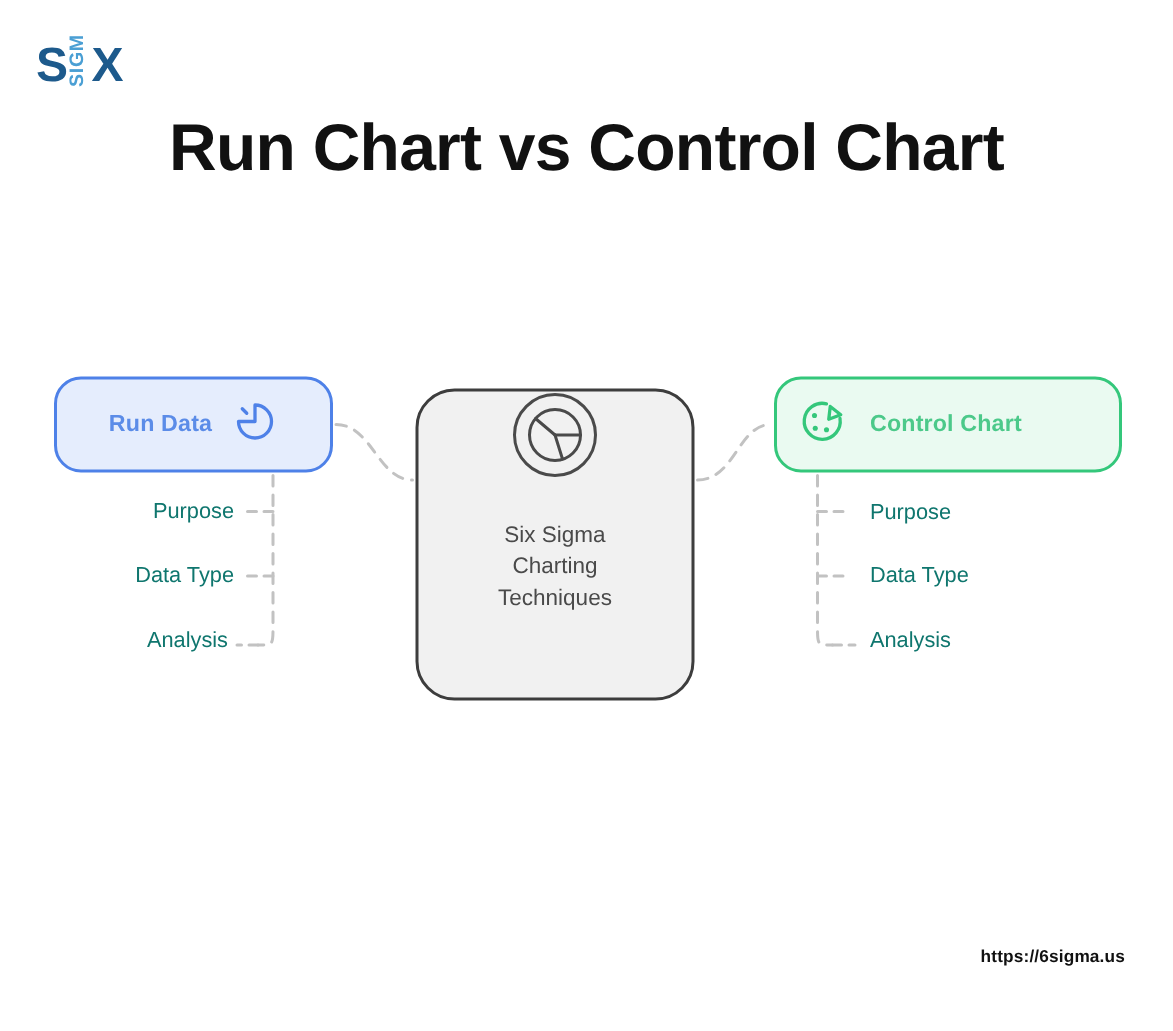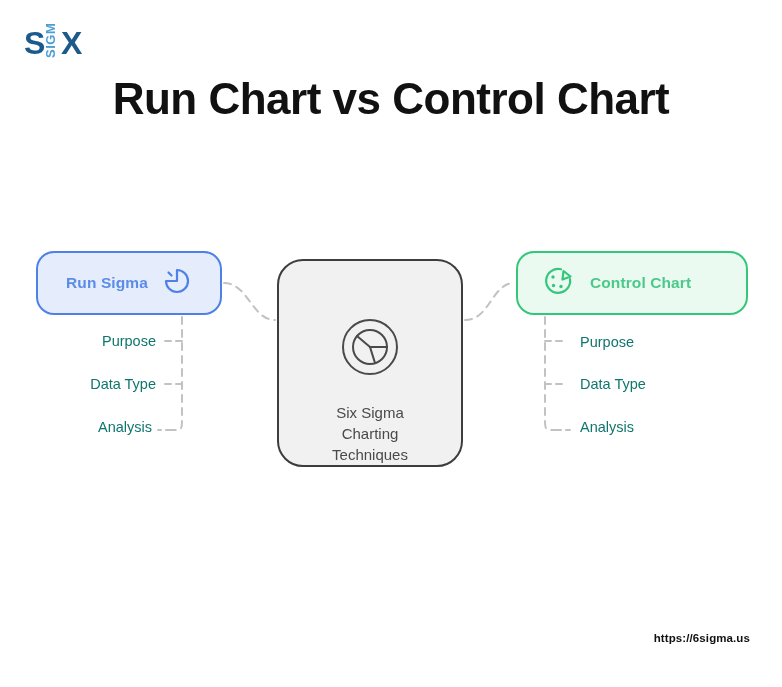--- a/index.html
+++ b/index.html
@@ -83,40 +83,40 @@
   }
 
   #node-control-chart {
     left: 516px;
     top: 251px;
     width: 232px;
     height: 64px;
     background: #eafaf1;
     border: 2px solid #34c77b;
     justify-content: flex-start;
-    padding-left: 24px;
+    padding-left: 14px;
     gap: 16px;
   }
   #node-control-chart .node-label {
     font-size: 15.5px;
     font-weight: 700;
     color: #4cc98a;
     letter-spacing: 0.1px;
   }
 
   #node-center {
     left: 277px;
     top: 259px;
     width: 186px;
     height: 208px;
     background: #f1f1f1;
     border: 2px solid #3d3d3d;
     border-radius: 26px;
     flex-direction: column;
-    justify-content: flex-end;
+    justify-content: flex-start;
     gap: 22px;
   }
   #node-center .center-title {
     font-size: 15px;
     line-height: 21px;
     color: #4a4a4a;
     text-align: center;
     white-space: pre-line;
     font-weight: 400;
   }
@@ -177,21 +177,21 @@
     <path d="M 182 384 L 162 384" fill="none" stroke="#c2c2c2" stroke-width="2" stroke-dasharray="6 5" stroke-linecap="round"></path>
     <path d="M 172 430 L 158 430" fill="none" stroke="#c2c2c2" stroke-width="2" stroke-dasharray="6 5" stroke-linecap="round"></path>
 
     <path d="M 545 317 L 545 418 C 545 430, 545 430, 555 430" fill="none" stroke="#c2c2c2" stroke-width="2" stroke-dasharray="7 6" stroke-linecap="round"></path>
     <path d="M 545 341 L 566 341" fill="none" stroke="#c2c2c2" stroke-width="2" stroke-dasharray="6 5" stroke-linecap="round"></path>
     <path d="M 545 384 L 566 384" fill="none" stroke="#c2c2c2" stroke-width="2" stroke-dasharray="6 5" stroke-linecap="round"></path>
     <path d="M 555 430 L 570 430" fill="none" stroke="#c2c2c2" stroke-width="2" stroke-dasharray="6 5" stroke-linecap="round"></path>
   </svg>
 
   <div class="node-card" id="node-run-chart">
-    <span class="node-label">Run Sigma</span>
+    <span class="node-label">Run Data</span>
     <span>
       <svg width="30" height="30" viewBox="0 0 30 30" xmlns="http://www.w3.org/2000/svg">
         <path d="M 15 15 L 15 4 A 11 11 0 1 1 4 15 Z" fill="none" stroke="#4e81e8" stroke-width="2.2" stroke-linejoin="round"></path>
         <path d="M 6.5 6.5 L 9.5 9.5" stroke="#4e81e8" stroke-width="2.2" stroke-linecap="round"></path>
       </svg>
     </span>
   </div>
 
   <div class="node-card" id="node-center">
     <span>

